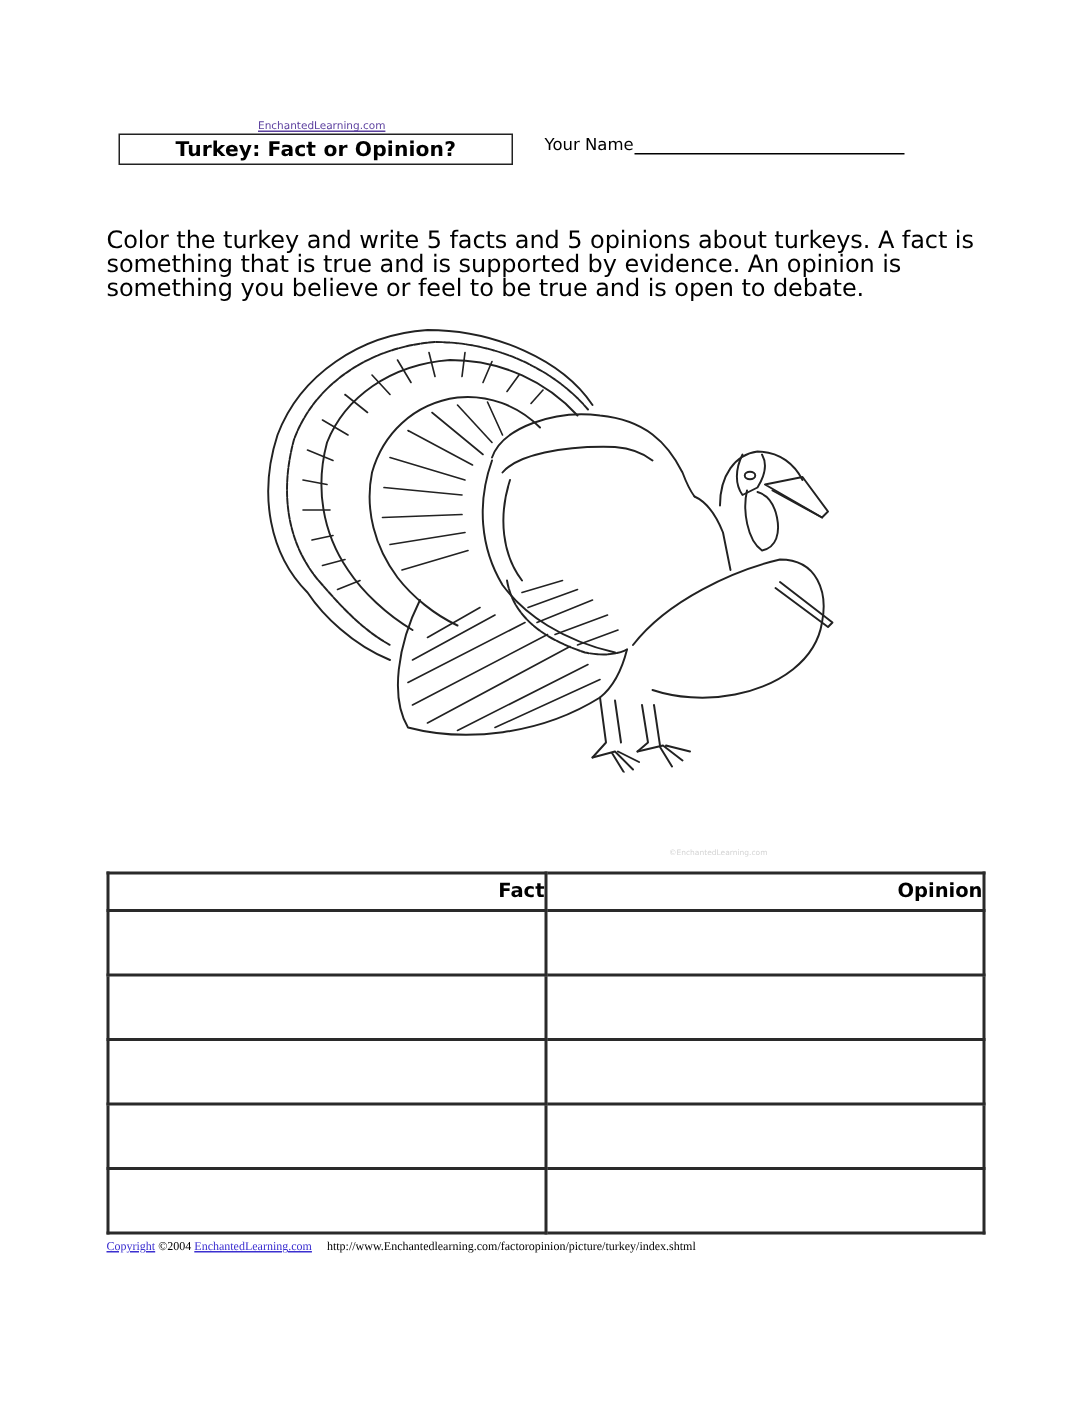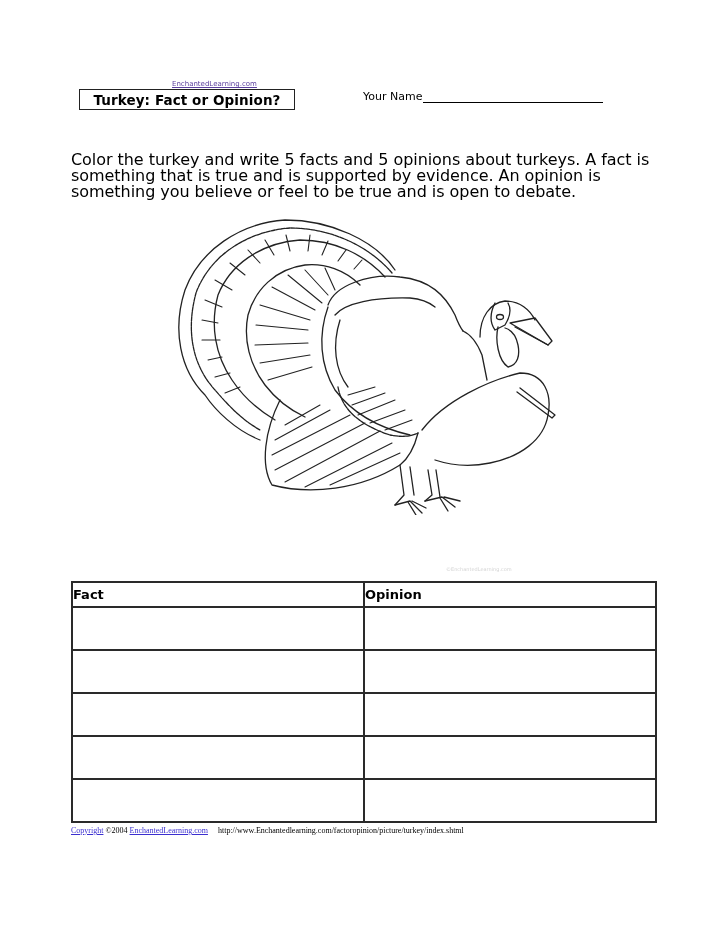--- a/index.html
+++ b/index.html
@@ -1,35 +1,35 @@
 <!DOCTYPE html>
 <html><head>
 <meta charset="utf-8">
 <style>
   html, body { margin: 0; padding: 0; background: #ffffff; }
   body { width: 728px; height: 942px; position: relative; overflow: hidden;
          font-family: "DejaVu Sans", sans-serif; color: #000; }
   .site-link { position: absolute; left: 172px; top: 80px; font-size: 7px;
                color: #5b3f9e; text-decoration: underline; }
-  .title-box { position: absolute; left: 79px; top: 89px; width: 216px; height: 21px;
+  .title-box { position: absolute; left: 79px; top: 89px; width: 263px; height: 21px;
                border: 1.5px solid #222; box-sizing: border-box;
                display: flex; align-items: center; justify-content: center;
                font-weight: bold; font-size: 13.5px; letter-spacing: 0.1px; }
   .name-field { position: absolute; left: 363px; top: 90px; font-size: 11px;
                 display: flex; align-items: flex-end; }
   .name-line { display: inline-block; width: 180px; border-bottom: 1.2px solid #000;
                height: 11px; margin-left: 1px; }
   .instructions { position: absolute; left: 71px; top: 136px; width: 600px;
                   font-size: 16px; line-height: 16px; letter-spacing: -0.05px; }
   .turkey { position: absolute; left: 160px; top: 195px; width: 400px; height: 320px; }
   .watermark { position: absolute; left: 446px; top: 566px; font-size: 5px; color: #d4d4d4; }
   table.fo { position: absolute; left: 71px; top: 581px; width: 586px;
              border-collapse: collapse; }
   table.fo th, table.fo td { border: 2px solid #2a2a2a; padding: 0; }
-  table.fo th { height: 23px; font-size: 13px; font-weight: bold; text-align: left; }
+  table.fo th { height: 23px; font-size: 13px; font-weight: bold; text-align: right; }
   table.fo td { height: 41px; }
   table.fo th:first-child, table.fo td:first-child { width: 290px; }
   .footer { position: absolute; left: 71px; top: 826px; font-size: 8px;
             font-family: "Liberation Serif", serif; white-space: nowrap; }
   .footer a { color: #3b2fd0; text-decoration: underline; }
   .footer .url { margin-left: 8px; }
 </style>
 </head>
 <body>
 

